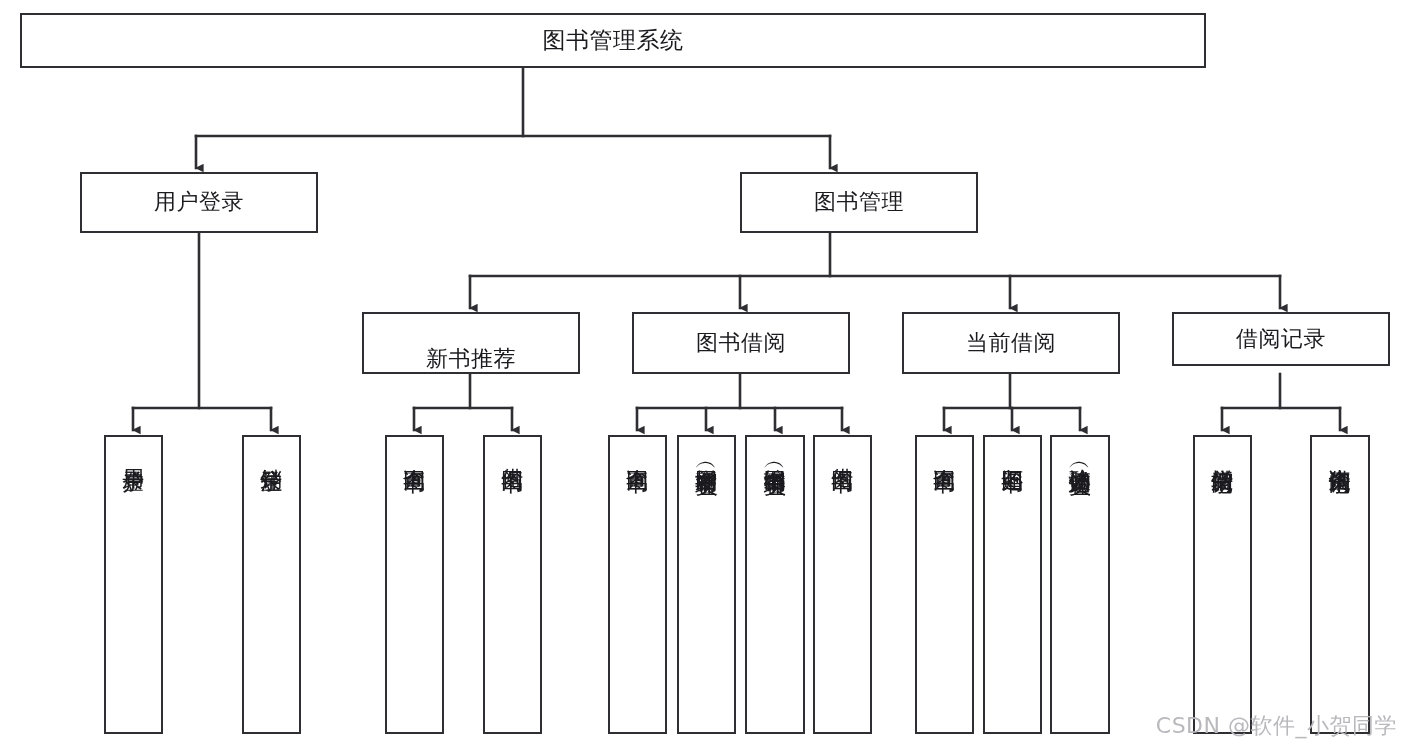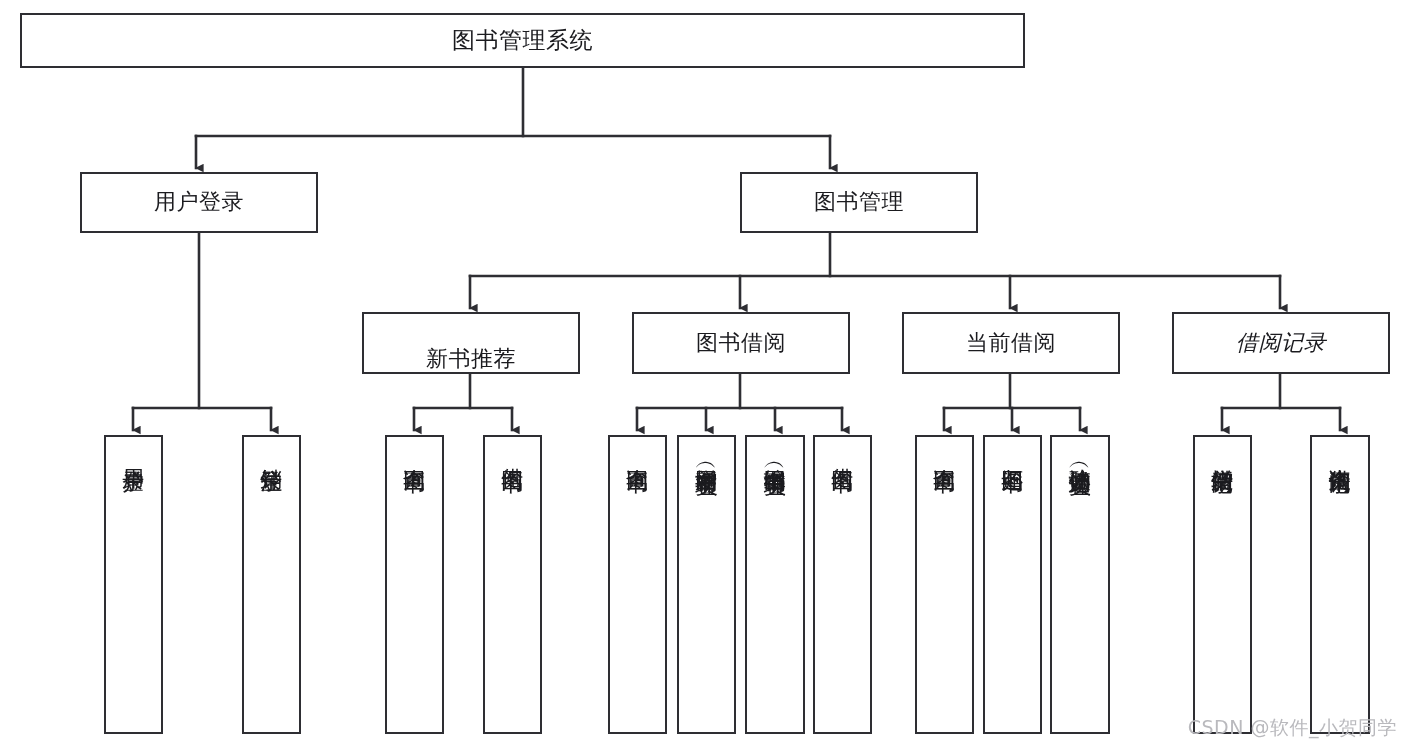--- a/index.html
+++ b/index.html
@@ -53,21 +53,21 @@
     text-orientation:upright;
     font-size:22px;
     line-height:1.06;
     letter-spacing:1px;
     white-space:nowrap;
   }
   #watermark{
     position:absolute;
     right:8px;
     bottom:6px;
-    font-size:19px;
+    font-size:22px;
     color:#b9b9bd;
     letter-spacing:0.5px;
     user-select:none;
     white-space:nowrap;
     margin-top:28px;
   }
 </style>
 </head>
 <body>
 
@@ -119,41 +119,41 @@
       <path d="M1012,408 L1012,430" marker-end="url(#arw)"></path>
       <path d="M1080,408 L1080,430" marker-end="url(#arw)"></path>
 
       <path d="M1280,374 L1280,408"></path>
       <path d="M1222,408 L1340,408"></path>
       <path d="M1222,408 L1222,430" marker-end="url(#arw)"></path>
       <path d="M1340,408 L1340,430" marker-end="url(#arw)"></path>
     </g>
   </svg>
 
-  <div class="node root horiz" style="left:20px;top:13px;width:1005px;height:55px;">
+  <div class="node root horiz" style="left:20px;top:13px;width:1186px;height:55px;">
     <span class="lbl">图书管理系统</span>
   </div>
 
   <div class="node horiz" style="left:80px;top:172px;width:238px;height:61px;">
     <span class="lbl">用户登录</span>
   </div>
   <div class="node horiz" style="left:740px;top:172px;width:238px;height:61px;">
     <span class="lbl">图书管理</span>
   </div>
 
   <div class="node horiz" style="left:362px;top:312px;width:218px;height:62px;align-items:flex-end;">
     <span class="lbl">新书推荐</span>
   </div>
   <div class="node horiz" style="left:902px;top:312px;width:218px;height:62px;">
     <span class="lbl">当前借阅</span>
   </div>
   <div class="node horiz" style="left:632px;top:312px;width:218px;height:62px;">
     <span class="lbl">图书借阅</span>
   </div>
-  <div class="node horiz" style="left:1172px;top:312px;width:218px;height:62px;font-style:italic;">
+  <div class="node horiz" style="left:1172px;top:312px;width:218px;height:54px;">
     <span class="lbl">借阅记录</span>
   </div>
 
   <div class="node vert" style="left:104px;top:435px;width:59px;height:299px;">
     <span class="lbl">用户登录</span>
   </div>
   <div class="node vert" style="left:242px;top:435px;width:59px;height:299px;">
     <span class="lbl">注销登录</span>
   </div>
 

